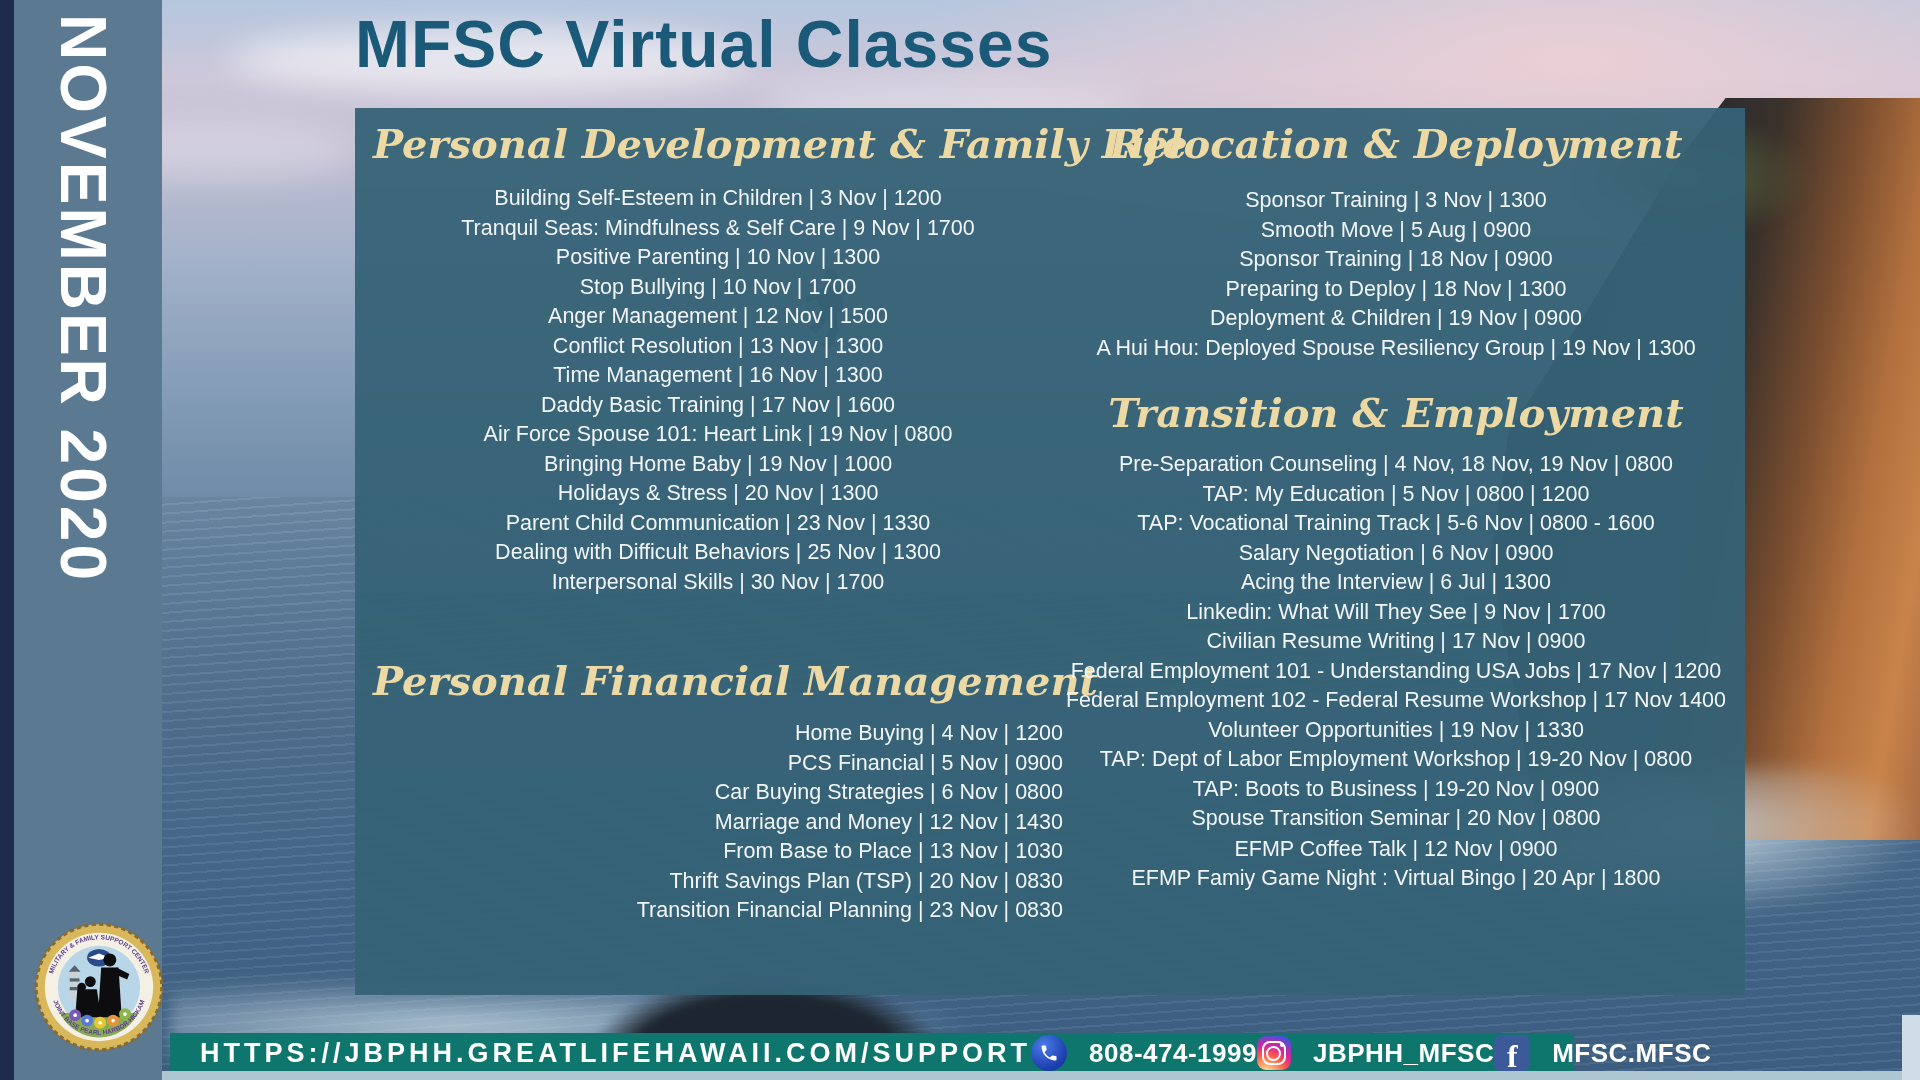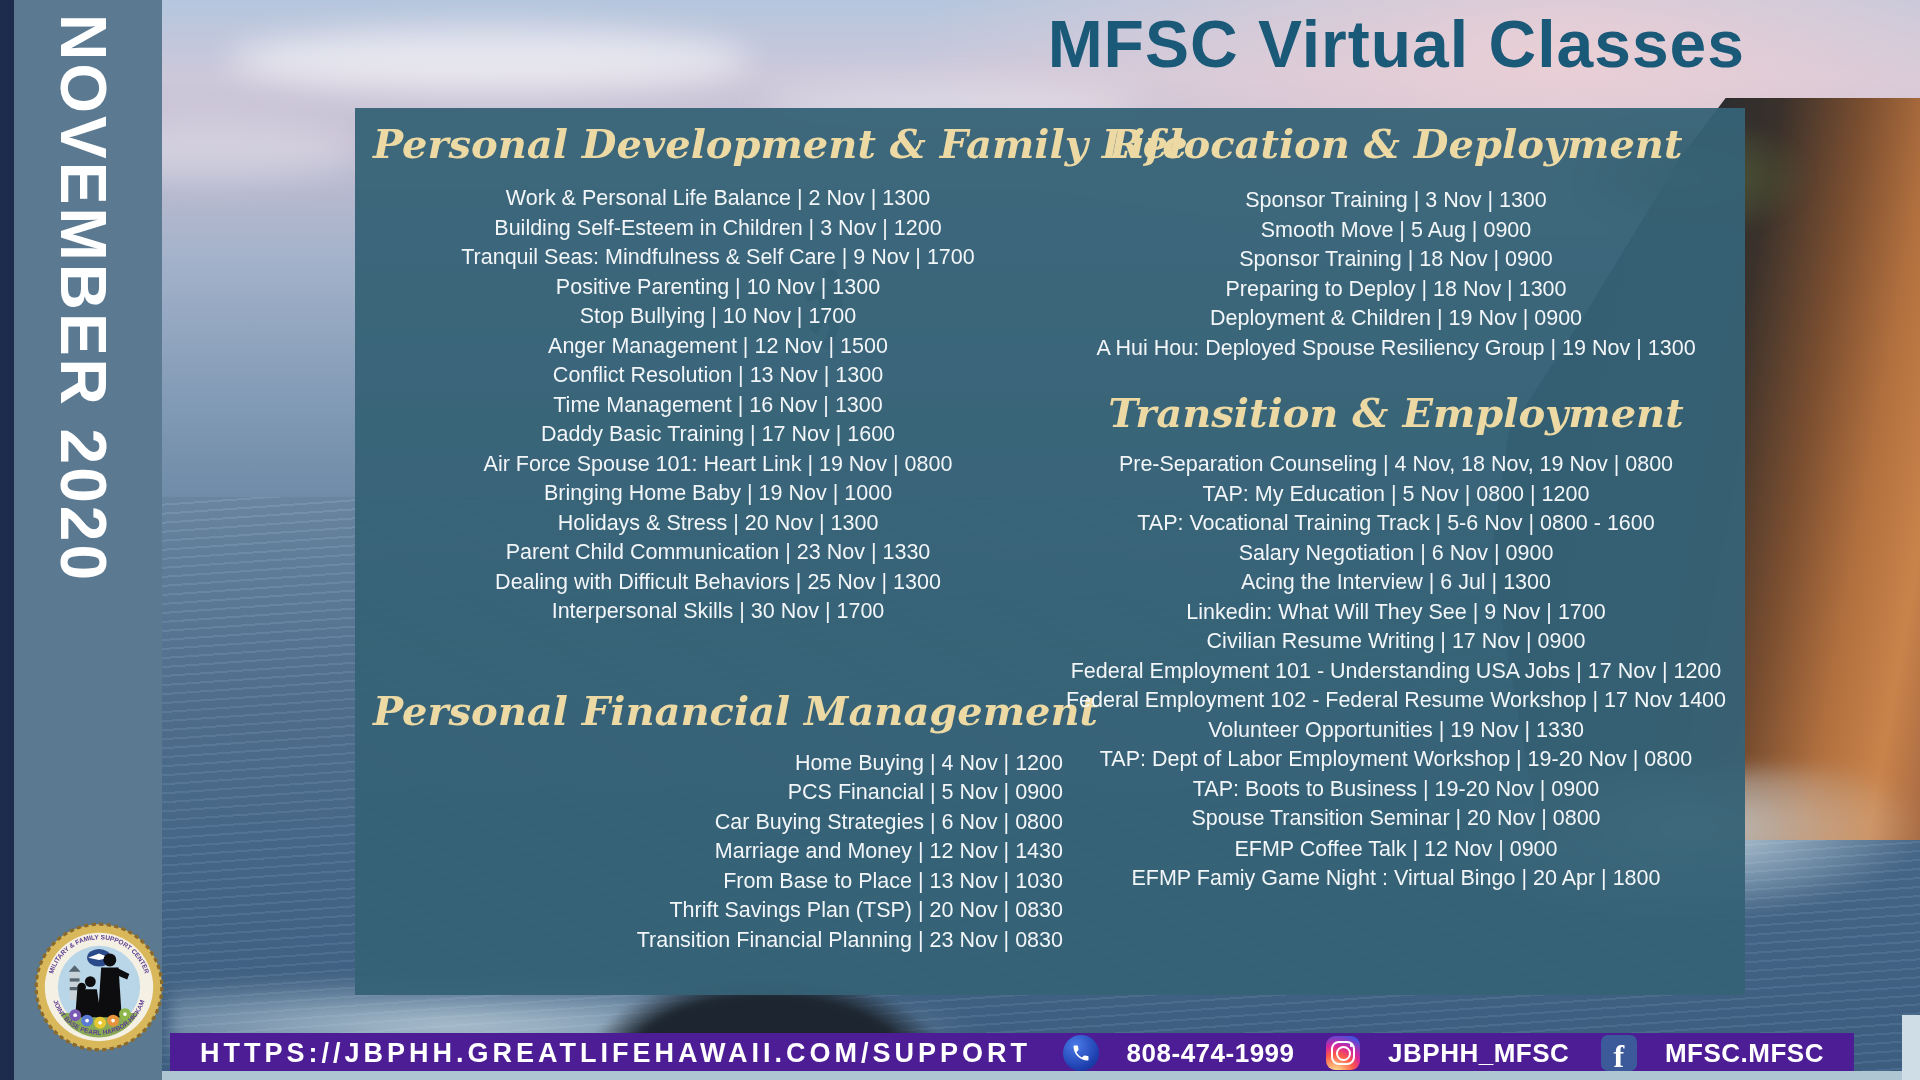--- a/index.html
+++ b/index.html
@@ -35,41 +35,41 @@
   .jumper{position:absolute;left:793px;top:268px;width:66px;height:88px;opacity:.82;}
 
   
   .sidebar{position:absolute;left:0;top:0;width:162px;height:1080px;background:#5b7a92;}
   .sidebar-edge{position:absolute;left:0;top:0;width:14px;height:1080px;background:#1d2c4c;}
   .month{position:absolute;left:46px;top:14px;writing-mode:vertical-rl;
     font-size:64px;font-weight:800;letter-spacing:3px;color:#ffffff;white-space:nowrap;}
   .seal{position:absolute;left:34px;top:922px;width:130px;height:130px;}
 
   
-  .title{position:absolute;left:355px;top:6px;width:1390px;text-align:right;
+  .title{position:absolute;left:355px;top:6px;width:1390px;text-align:left;
     font-size:66px;font-weight:900;color:#1a5a78;letter-spacing:1px;}
 
   
   .panel{position:absolute;left:355px;top:108px;width:1390px;height:887px;
     background:rgba(54,98,118,0.95);}
   .col{position:absolute;top:0;height:100%;}
   .col-left{left:18px;width:690px;}
   .col-right{left:710px;width:662px;}
   .sec-title{font-family:"DejaVu Serif",serif;font-style:italic;font-weight:700;
     font-size:40px;line-height:72px;color:#ecd9a4;text-align:center;white-space:nowrap;letter-spacing:0px;}
   .list{text-align:center;}
   .line{font-size:21.5px;line-height:29.5px;color:#f2f6f8;white-space:nowrap;}
   .m4{margin-top:4px;}  .m48{margin-top:48px;} .m2{margin-top:2px;text-align:right;}
   .m6{margin-top:6px;}  .m14{margin-top:14px;} .m16{margin-top:16px;} .m0{margin-top:1px;}
 
   
-  .footer{position:absolute;left:170px;top:1033px;width:1684px;height:40px;background:#4c1d95;
+  .footer{position:absolute;left:170px;top:1033px;width:1404px;height:40px;background:#0f766e;
     display:flex;align-items:center;justify-content:space-between;padding:0 30px;box-sizing:border-box;}
   .url{font-size:27px;font-weight:800;letter-spacing:4px;color:#ffffff;white-space:nowrap;}
-  .fgroup{display:flex;align-items:center;gap:28px;}
+  .fgroup{display:flex;align-items:center;gap:22px;}
   .ftext{font-size:26px;font-weight:800;letter-spacing:.5px;color:#ffffff;white-space:nowrap;}
   .phone-ic{width:36px;height:36px;border-radius:50%;
     background:radial-gradient(circle at 35% 28%,#4a7ae8,#1d3fae 68%,#142c80);
     display:flex;align-items:center;justify-content:center;}
   .insta-ic{position:relative;width:34px;height:34px;border-radius:9px;
     background:radial-gradient(circle at 28% 110%,#fdf497 0%,#fd5949 42%,#d6249f 62%,#285aeb 95%);}
   .insta-frame{position:absolute;inset:5px;border:2.5px solid #fff;border-radius:8px;}
   .insta-lens{position:absolute;left:50%;top:50%;width:11px;height:11px;margin:-7.5px 0 0 -7.5px;
     border:2.5px solid #fff;border-radius:50%;}
   .insta-dot{position:absolute;right:7px;top:7px;width:3.5px;height:3.5px;border-radius:50%;background:#fff;}
@@ -150,21 +150,20 @@
       </text>
     </svg>
   </div>
 
   <div class="title">MFSC Virtual Classes</div>
 
   <div class="panel">
     <div class="col col-left">
       <div class="sec-title">Personal Development &amp; Family Life</div>
       <div class="list m4">
-          <div class="line">Work &amp; Personal Life Balance | 2 Nov | 1300</div>
           <div class="line">Building Self-Esteem in Children | 3 Nov | 1200</div>
           <div class="line">Tranquil Seas: Mindfulness &amp; Self Care | 9 Nov | 1700</div>
           <div class="line">Positive Parenting | 10 Nov | 1300</div>
           <div class="line">Stop Bullying | 10 Nov | 1700</div>
           <div class="line">Anger Management | 12 Nov | 1500</div>
           <div class="line">Conflict Resolution | 13 Nov | 1300</div>
           <div class="line">Time Management | 16 Nov | 1300</div>
           <div class="line">Daddy Basic Training | 17 Nov | 1600</div>
           <div class="line">Air Force Spouse 101: Heart Link | 19 Nov | 0800</div>
           <div class="line">Bringing Home Baby | 19 Nov | 1000</div>

